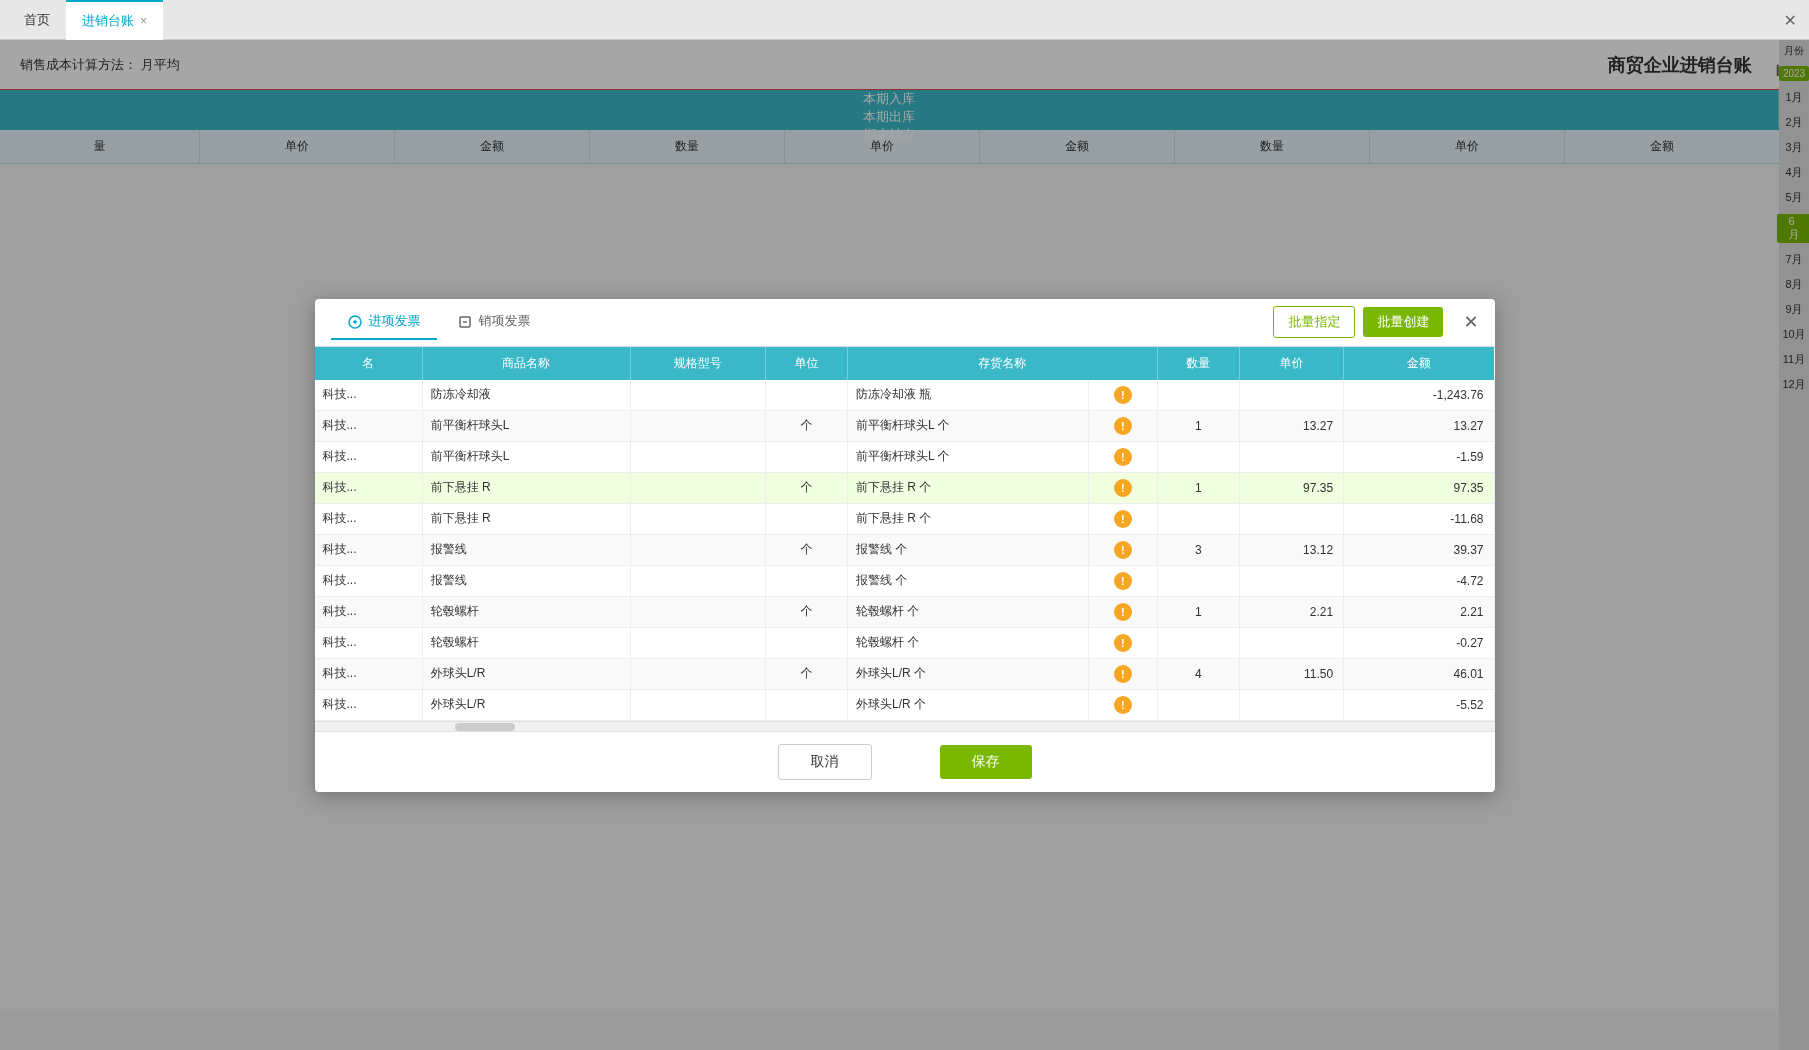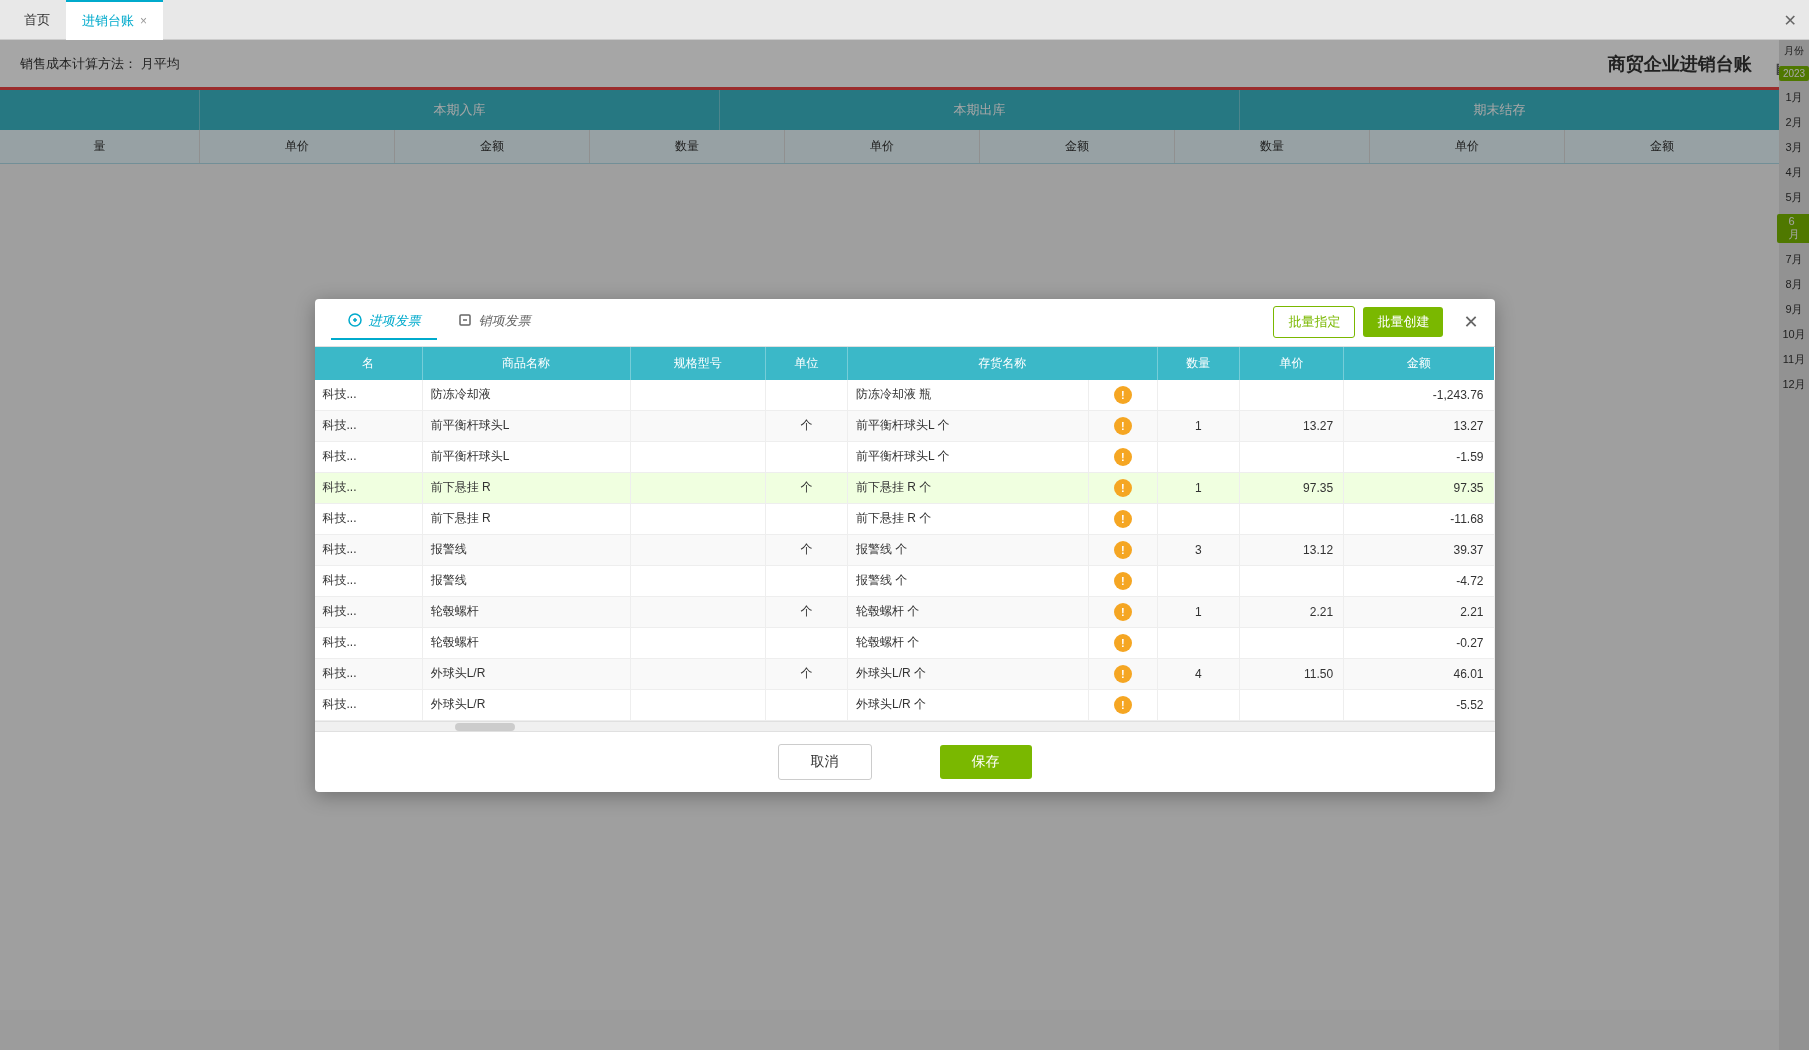--- a/index.html
+++ b/index.html
@@ -63,21 +63,21 @@
     }
 
     
     .page-header {
       background: #fff;
       padding: 10px 20px;
       display: flex;
       align-items: center;
       justify-content: space-between;
       height: 50px;
-      border-bottom: 3px solid #ef4444;
+      border-bottom: 1px solid #ef4444;
     }
     .page-header-left {
       font-size: 13px;
       color: #333;
     }
     .page-title {
       font-size: 18px;
       font-weight: bold;
       color: #333;
       display: flex;
@@ -180,24 +180,23 @@
     .modal-tabs {
       display: flex;
       gap: 4px;
     }
     .modal-tab {
       padding: 8px 16px;
       cursor: pointer;
       font-size: 13px;
       color: #666;
       display: flex;
-      align-items: flex-start;
+      align-items: flex-end;
       gap: 6px;
       border-bottom: 2px solid transparent;
-      font-style: italic;
     }
     .modal-tab.active {
       color: #00aacc;
       border-bottom: 2px solid #00aacc;
     }
     .modal-tab-icon {
       width: 16px;
       height: 16px;
       display: inline-flex;
       align-items: center;
@@ -347,21 +346,21 @@
     <div class="page-header-left">
       <span>销售成本计算方法：</span>
       <span>月平均</span>
     </div>
     <div class="page-title">
       <span>商贸企业进销台账</span>
       <span style="font-size:14px;color:#666;">▦</span>
     </div>
   </div>
 
-  <div style="background:#3bb8c8; display:flex; height:40px; margin-right:30px;">
+  <div style="background:#3bb8c8; display:flex; height:40px; margin-right:30px;flex-direction:column;">
     <div style="width:200px; border-right:1px solid rgba(255,255,255,0.3); display:flex;align-items:center;justify-content:center;"></div>
     <div style="flex:1; border-right:1px solid rgba(255,255,255,0.3); display:flex;align-items:center;justify-content:center; color:#fff; font-size:13px;">
       <span>本期入库</span>
     </div>
     <div style="flex:1; border-right:1px solid rgba(255,255,255,0.3); display:flex;align-items:center;justify-content:center; color:#fff; font-size:13px;">
       <span>本期出库</span>
     </div>
     <div style="flex:1; display:flex;align-items:center;justify-content:center; color:#fff; font-size:13px;">
       <span>期末结存</span>
     </div>

